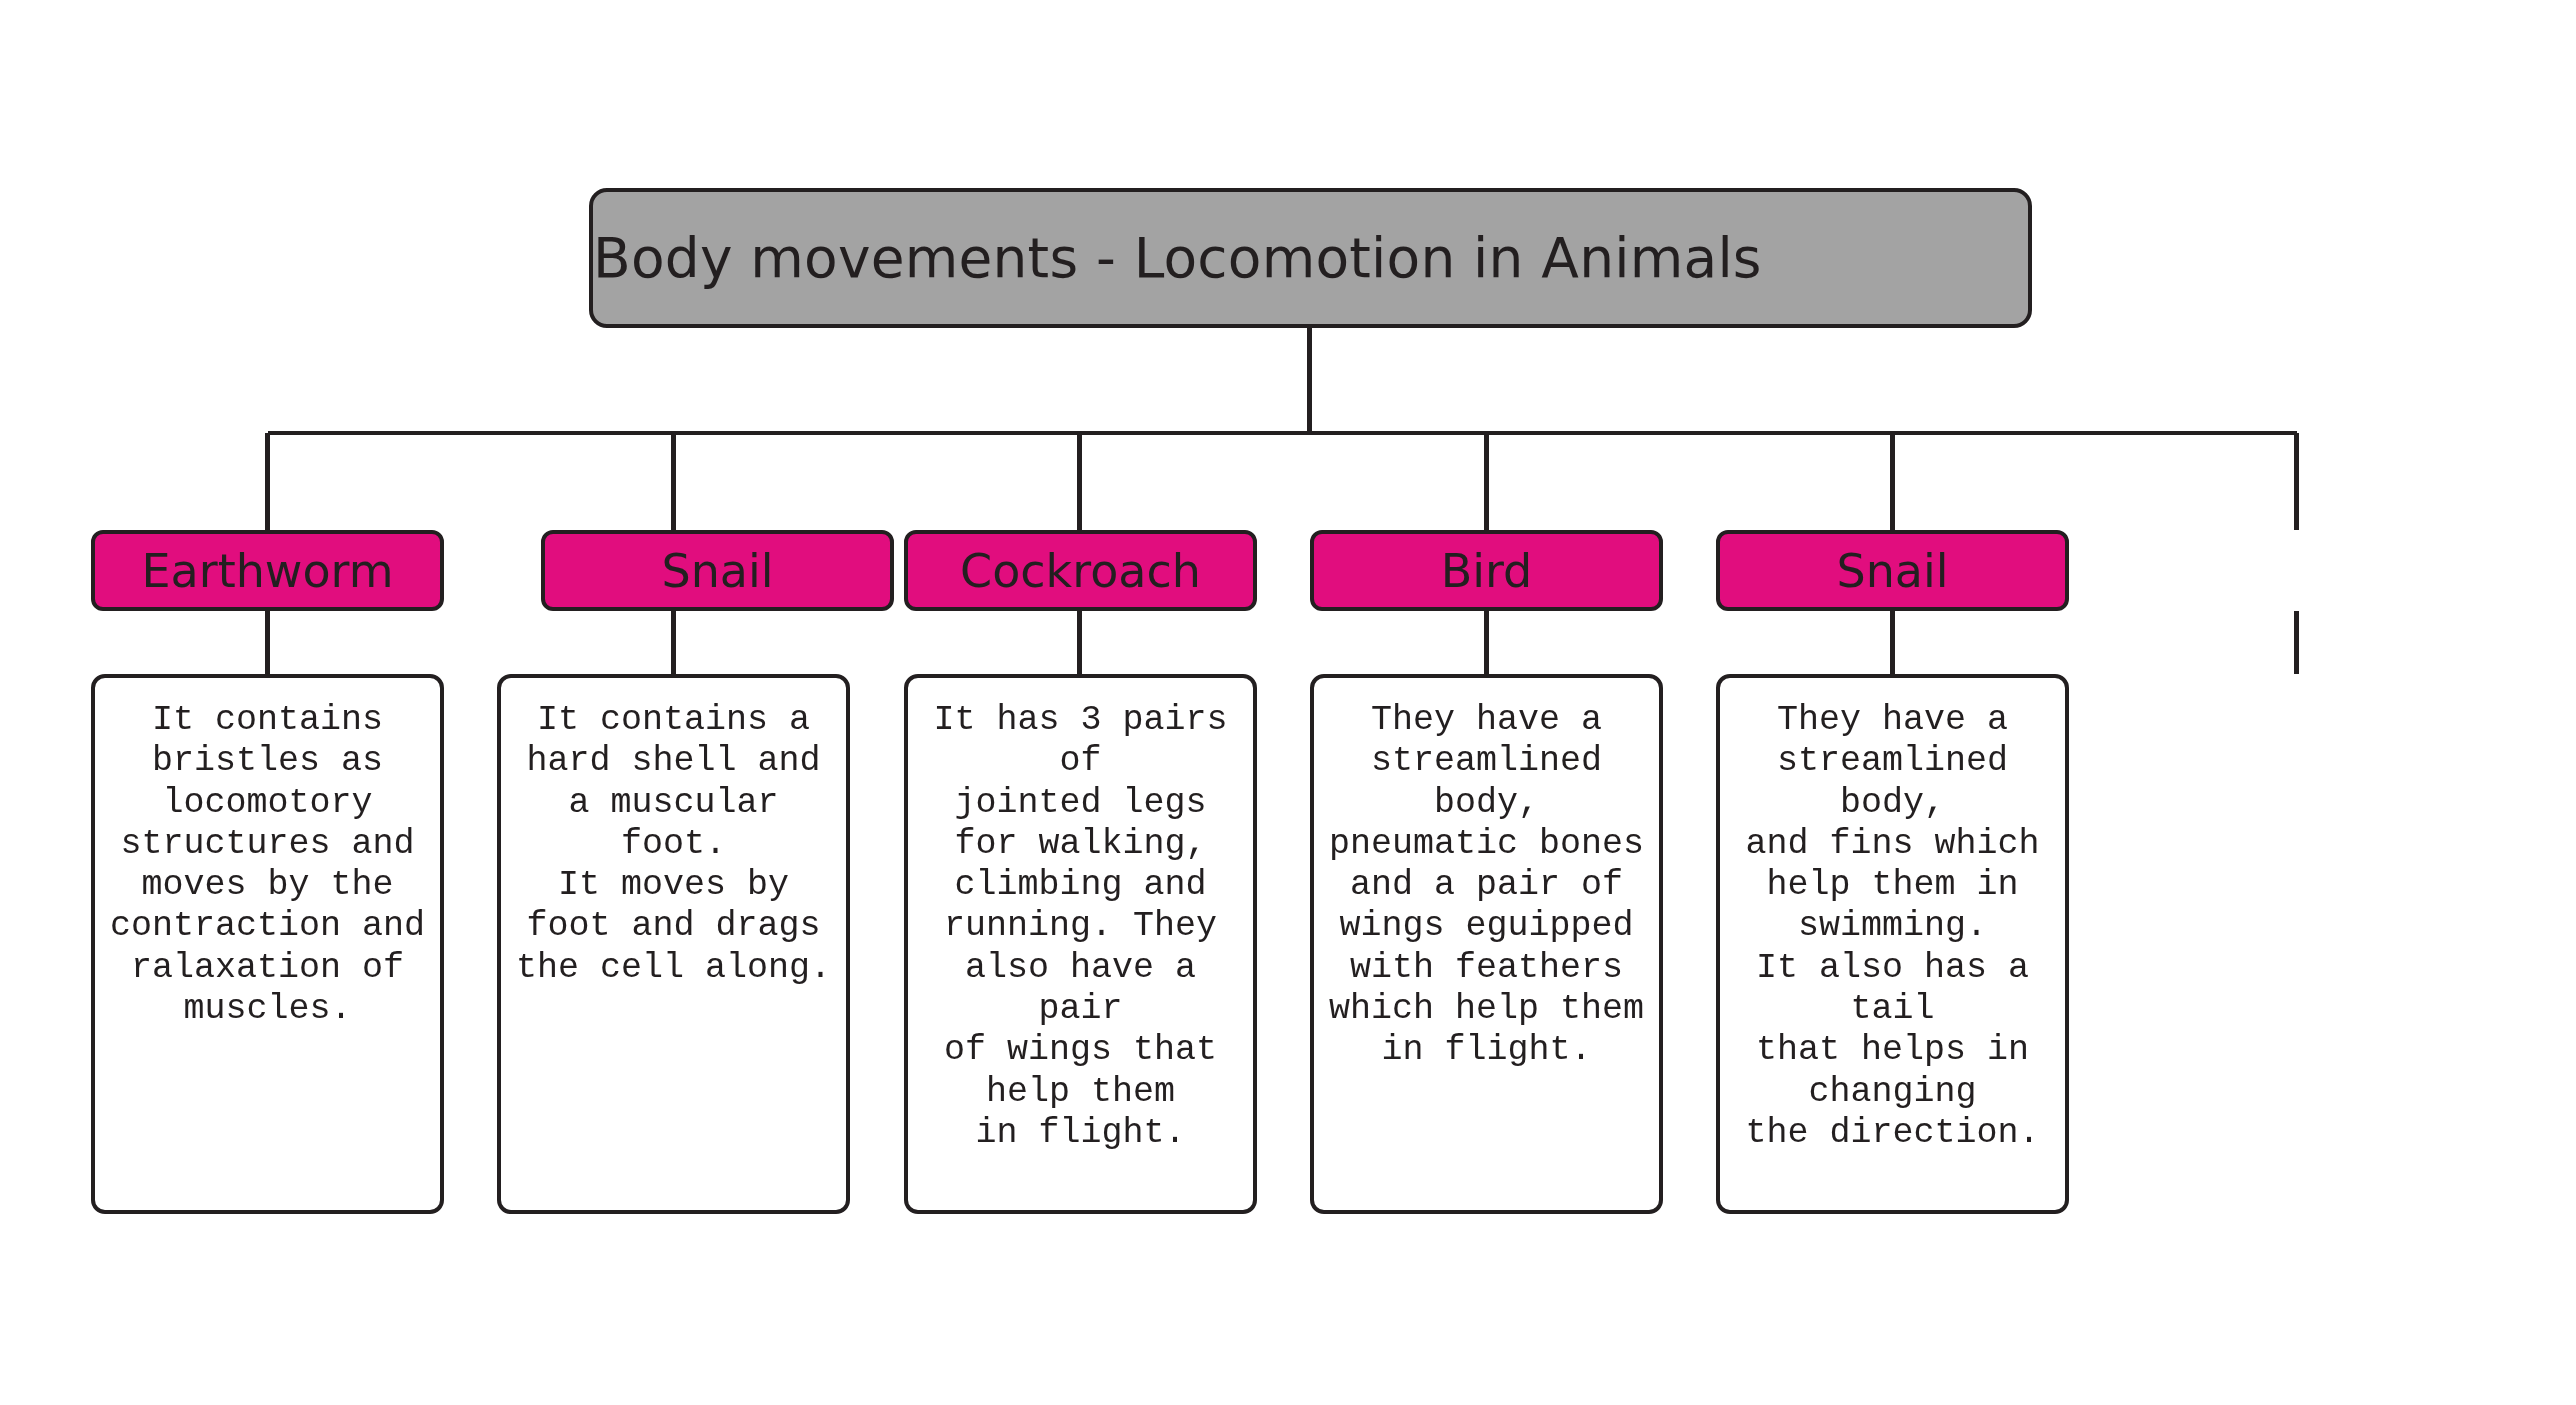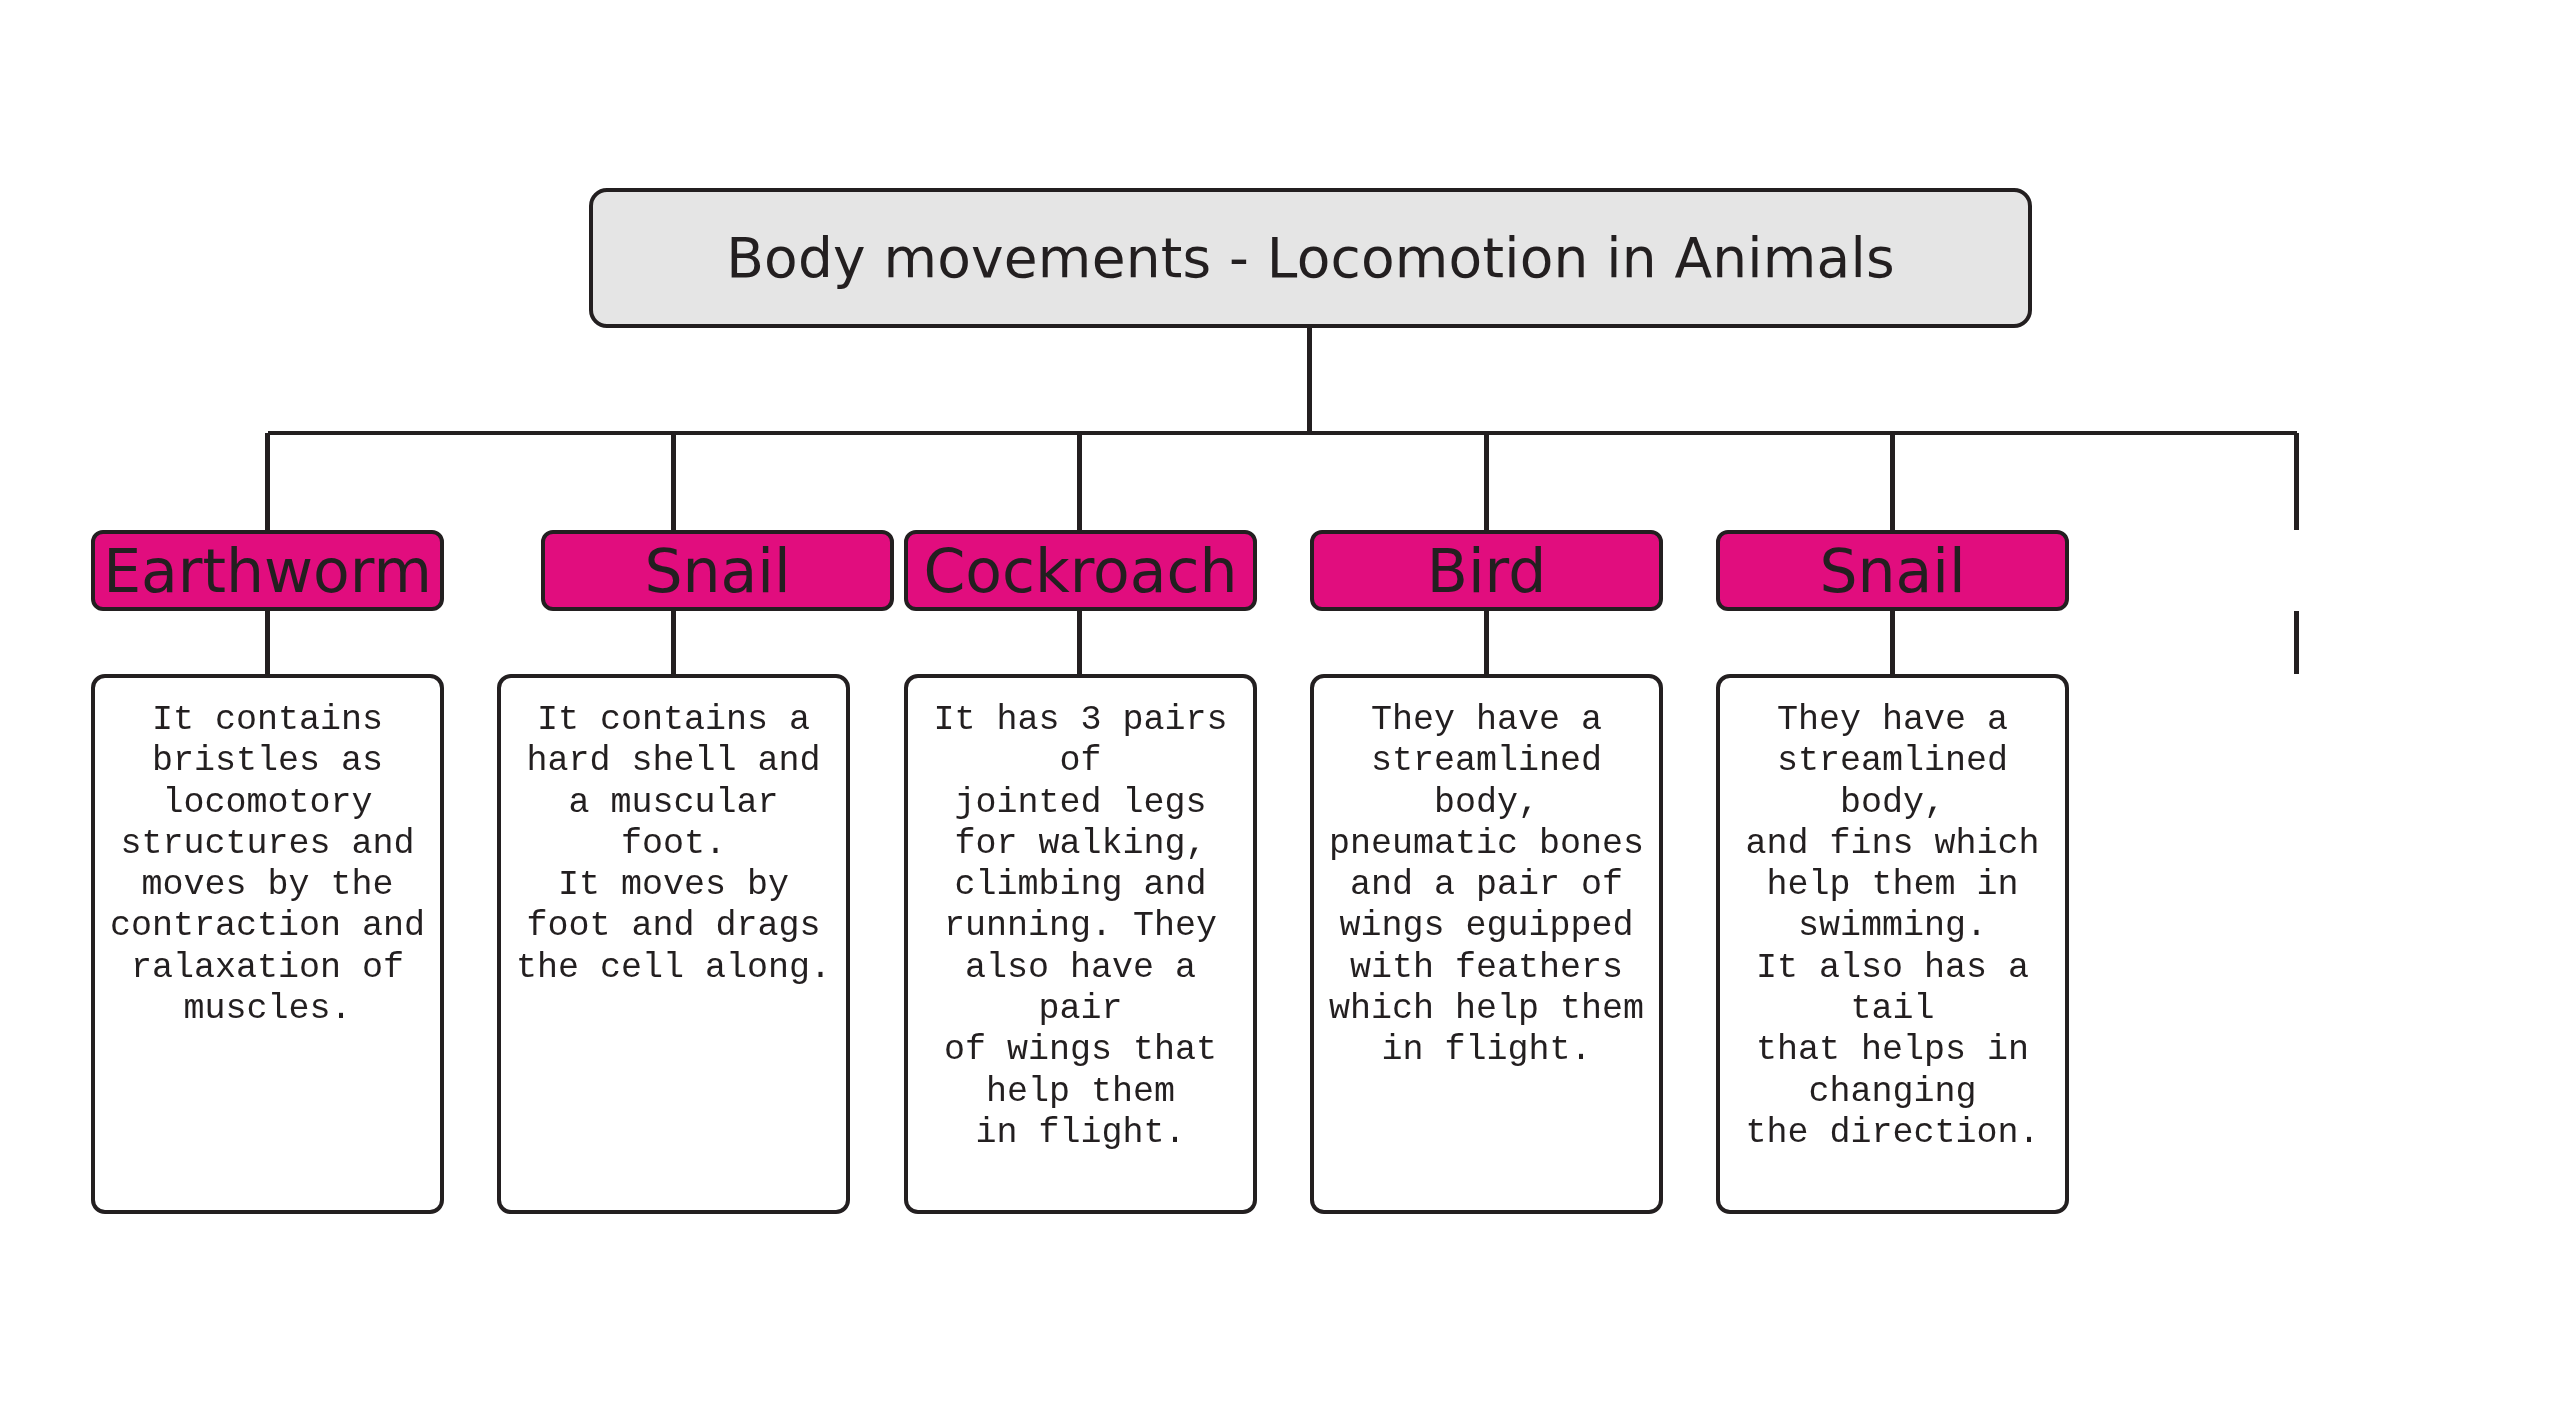--- a/index.html
+++ b/index.html
@@ -29,26 +29,25 @@
   }
 
   
   #root-node {
     position: absolute;
     left: 589px;
     top: 188px;
     width: 1443px;
     height: 140px;
     box-sizing: border-box;
-    background: #e5e5e5;
+    background: #a3a3a3;
     border: 4px solid #231f20;
     border-radius: 18px;
     display: flex;
     align-items: center;
-    justify-content: center;
     z-index: 3;
   }
   #root-title {
     font-size: 55px;
     color: #231f20;
     letter-spacing: 0.2px;
     white-space: nowrap;
   }
 
   
@@ -62,21 +61,21 @@
     box-sizing: border-box;
     height: 81px;
     background: #e10d7e;
     border: 4px solid #231f20;
     border-radius: 12px;
     display: flex;
     align-items: center;
     justify-content: center;
   }
   .branch-header-label {
-    font-size: 60px;
+    font-size: 46px;
     color: #231f20;
     white-space: nowrap;
   }
   .branch-body {
     box-sizing: border-box;
     position: absolute;
     top: 144px;
     left: 0;
     width: 353px;
     height: 540px;

